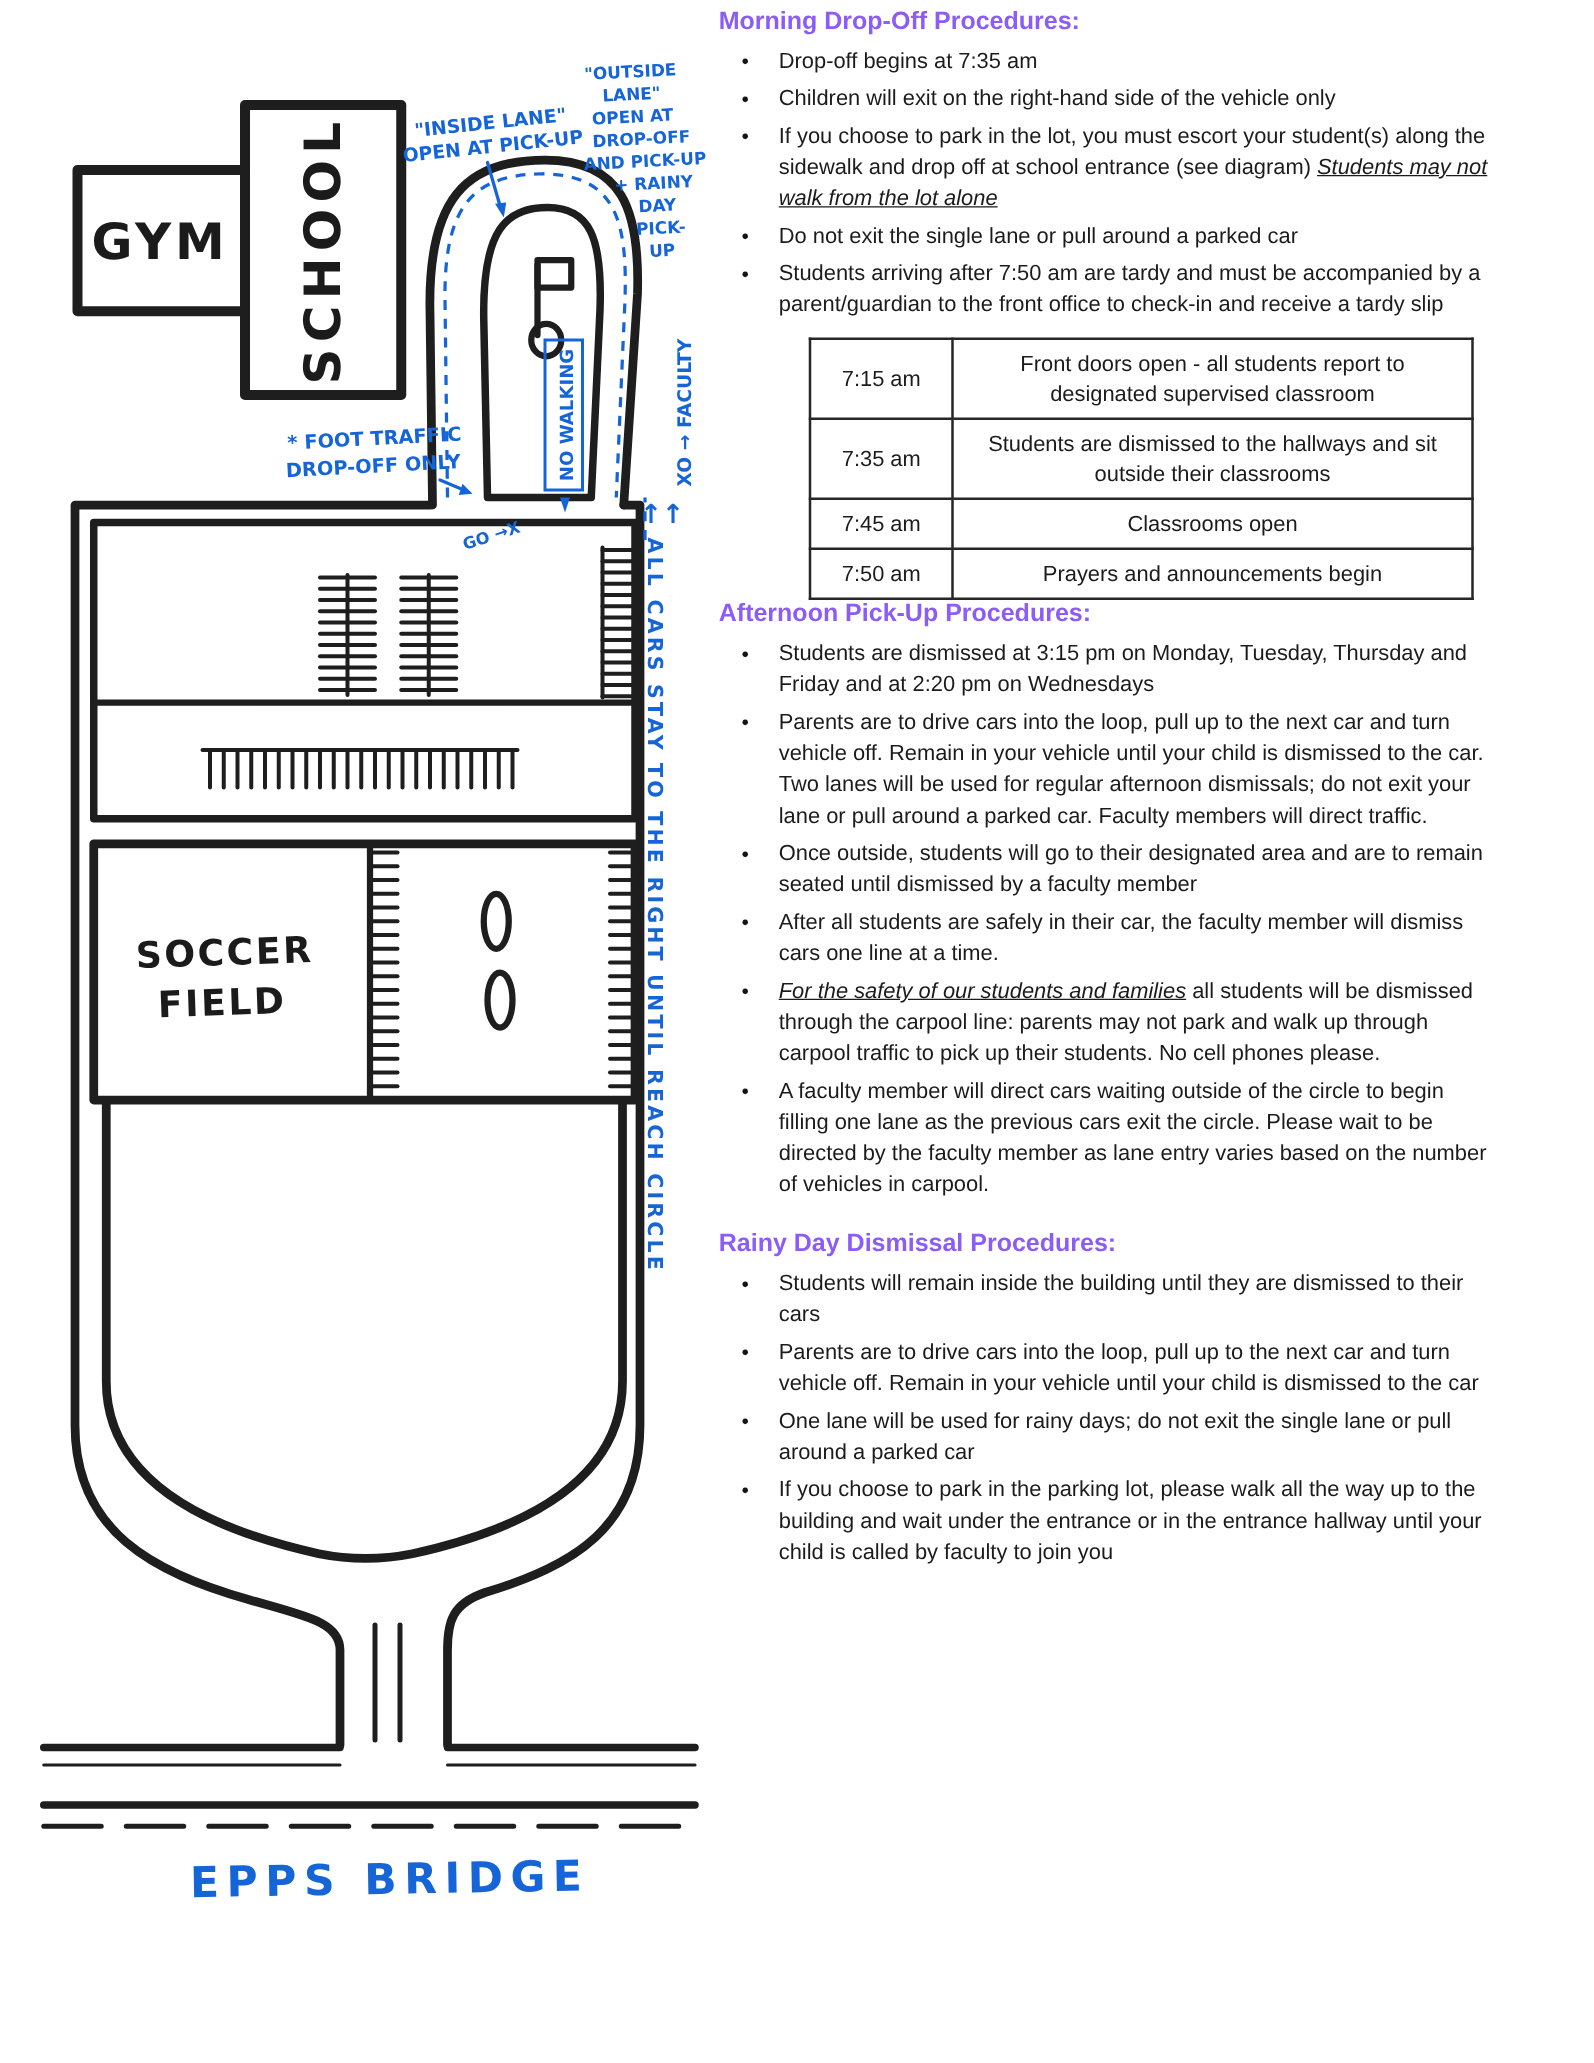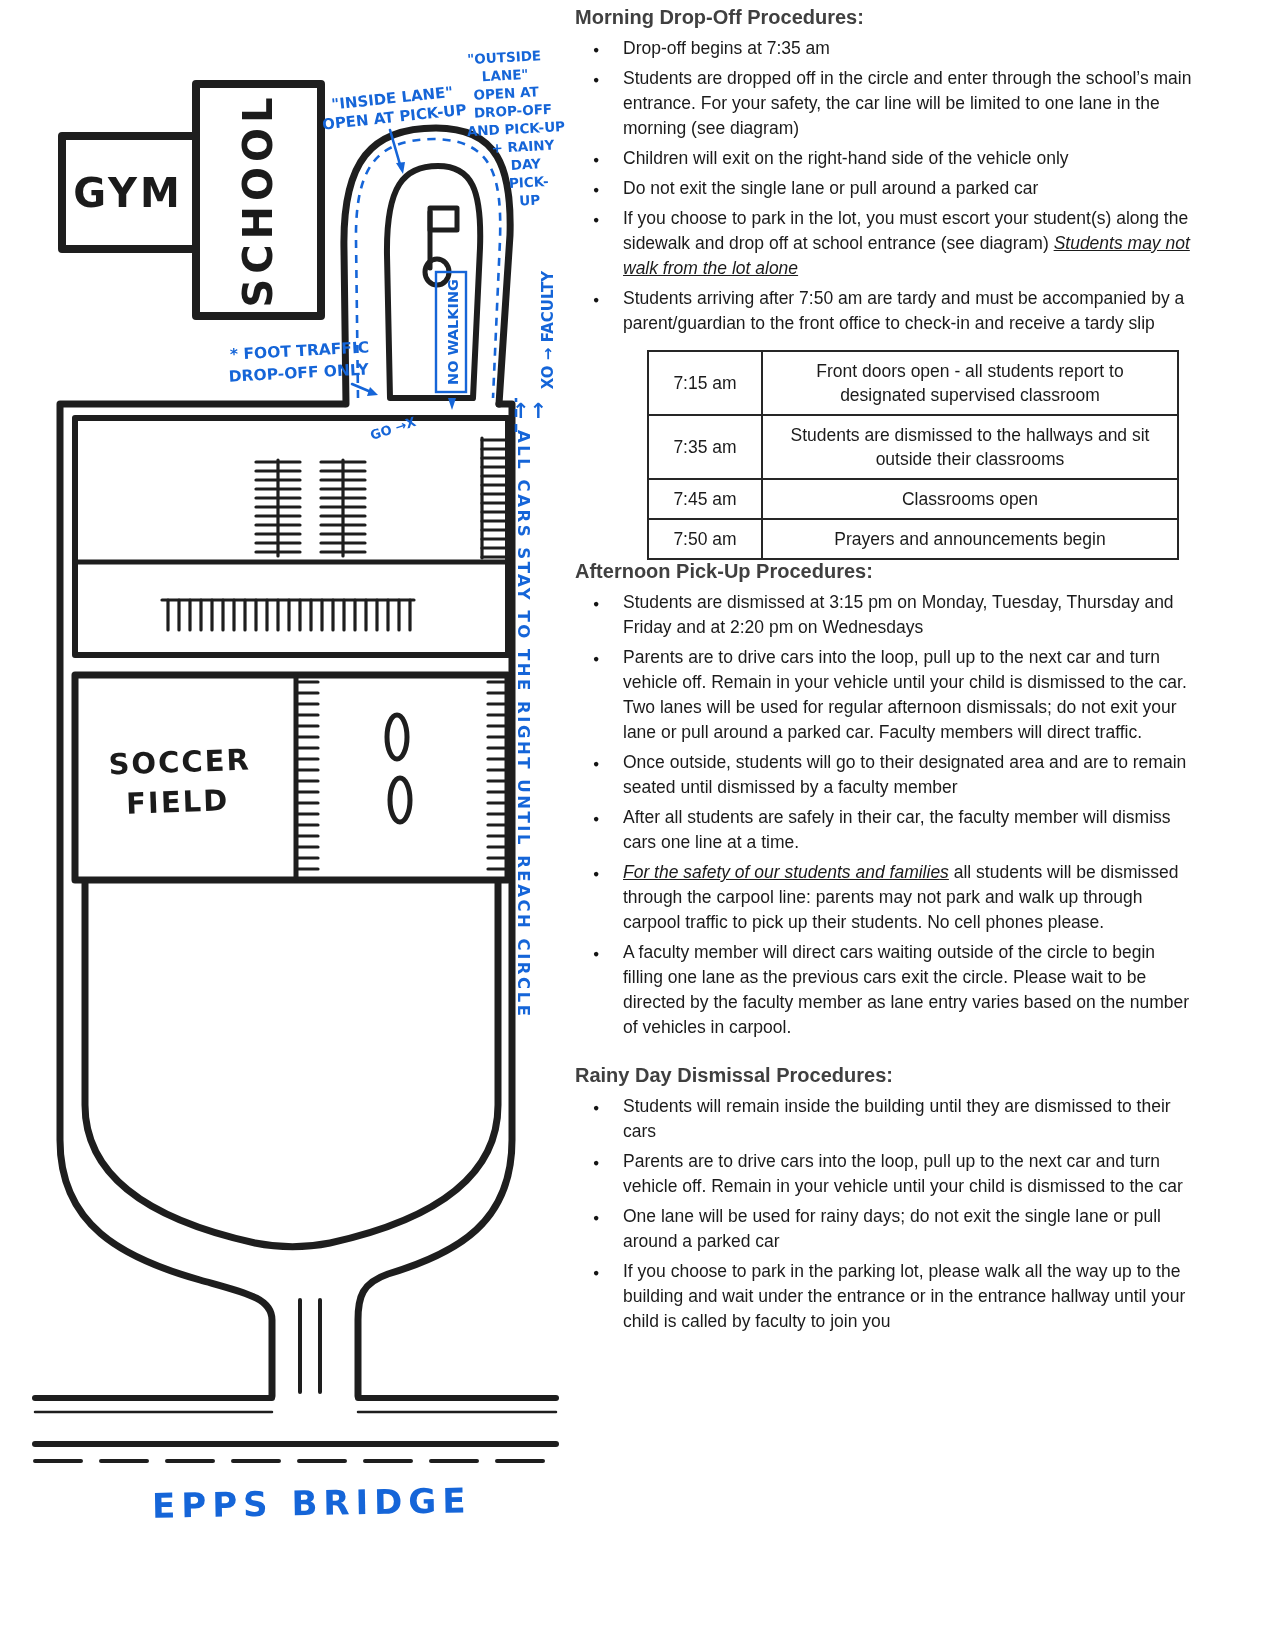--- a/index.html
+++ b/index.html
@@ -2,21 +2,21 @@
 <html><head>
 <meta charset="utf-8">
 <style>
   html,body{margin:0;padding:0;}
   body{
     width:1275px;height:1650px;background:#ffffff;position:relative;overflow:hidden;
     font-family:"Liberation Sans",sans-serif;color:#1b1b1b;
   }
   
   .content{position:absolute;left:575px;top:6px;width:618px;}
-  .sec-title{font-size:20px;font-weight:bold;color:#404040;margin:0 0 7px 0;}
+  .sec-title{font-size:20px;font-weight:bold;color:#8b5cf6;margin:0 0 7px 0;}
   ul.bullets{list-style:none;margin:0 0 0 48px;padding:0;font-size:17.5px;line-height:25px;}
   ul.bullets li{position:relative;margin:0 0 5px 0;}
   ul.bullets li::before{content:"●";position:absolute;left:-30px;top:1px;font-size:10.5px;color:#141414;}
   .em{font-style:italic;text-decoration:underline;}
   table.schedule{border-collapse:collapse;margin:14px 0 0 72px;width:532px;font-size:17.5px;line-height:24px;}
   table.schedule td{border:2px solid #262626;text-align:center;padding:7px 10px;vertical-align:middle;}
   table.schedule td.time{width:92px;border-radius:30px;}
   .section-afternoon{}
   .section-rainy{margin-top:24px;}
   
@@ -236,24 +236,23 @@
     <text x="524" y="436" font-size="16.5" letter-spacing="2.5" class="blue-note">ALL CARS STAY TO THE RIGHT UNTIL REACH CIRCLE</text>
   </g>
 </svg>
 
 <div class="content">
 
   <div class="section">
     <h2 class="sec-title">Morning Drop-Off Procedures:</h2>
     <ul class="bullets">
         <li><span>Drop-off begins at 7:35 am</span></li>
-        <li><span>Students are dropped off in the circle and enter through the school’s main entrance. For your safety, the car line will be limited to one lane in the morning (see diagram)</span></li>
         <li><span>Children will exit on the right-hand side of the vehicle only</span></li>
+        <li><span>If you choose to park in the lot, you must escort your student(s) along the sidewalk and drop off at school entrance (see diagram) </span><span class="em">Students may not walk from the lot alone</span></li>
         <li><span>Do not exit the single lane or pull around a parked car</span></li>
-        <li><span>If you choose to park in the lot, you must escort your student(s) along the sidewalk and drop off at school entrance (see diagram) </span><span class="em">Students may not walk from the lot alone</span></li>
         <li><span>Students arriving after 7:50 am are tardy and must be accompanied by a parent/guardian to the front office to check-in and receive a tardy slip</span></li>
       </ul>
     <table class="schedule">
       <tbody>
           <tr>
             <td class="time">7:15 am</td>
             <td>Front doors open - all students report to designated supervised classroom</td>
           </tr>
           <tr>
             <td class="time">7:35 am</td>

